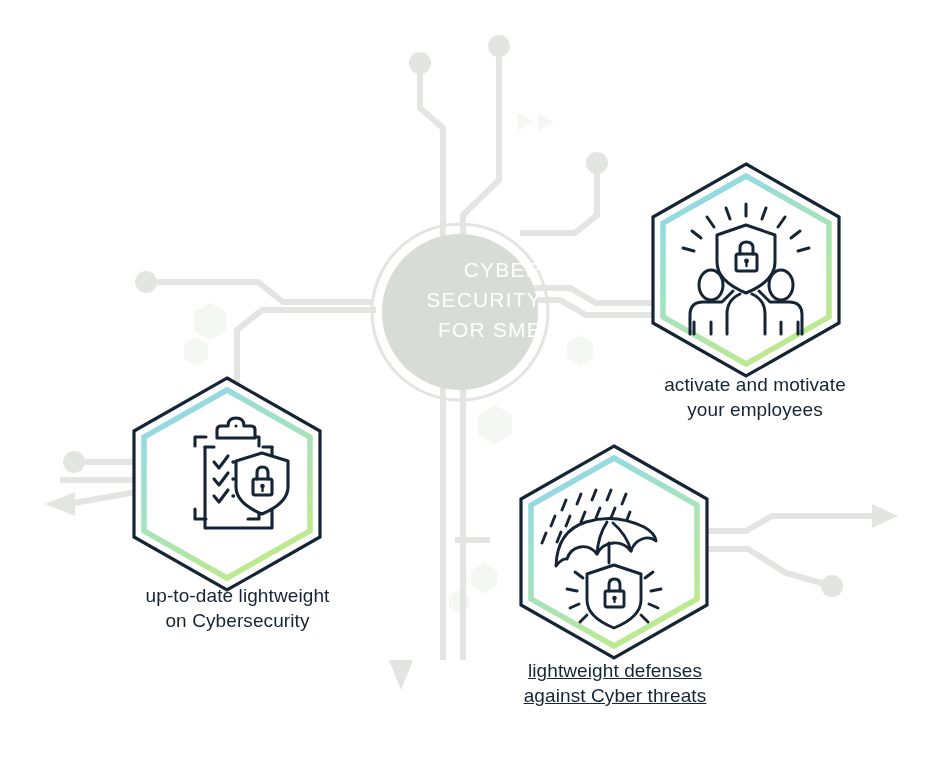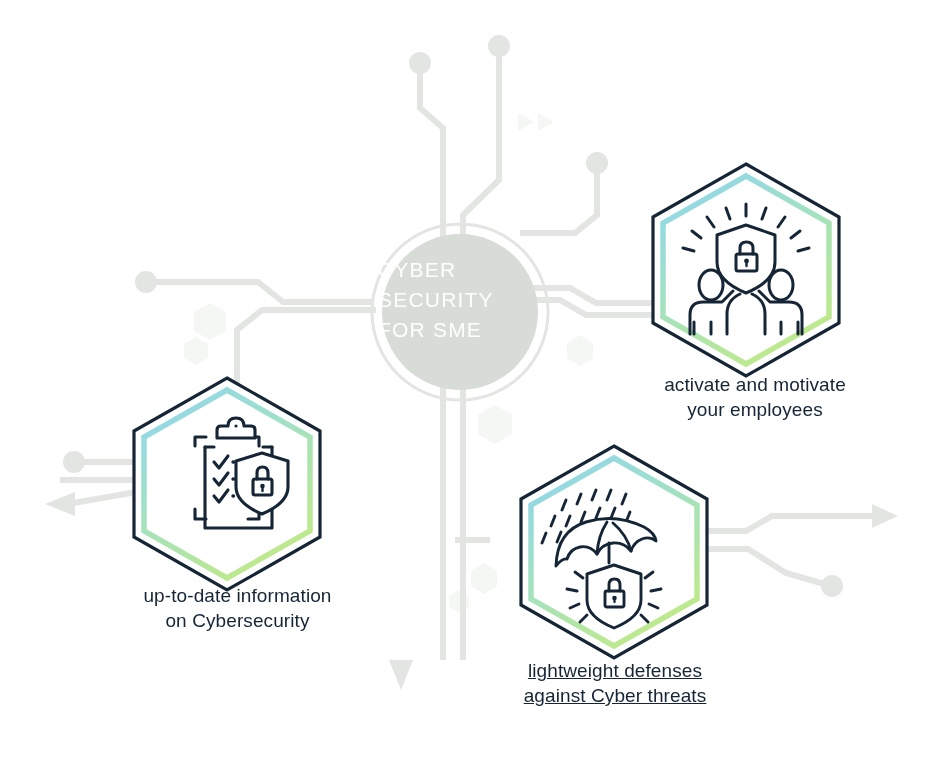--- a/index.html
+++ b/index.html
@@ -37,21 +37,21 @@
   }
   #label-info     { left: 30px;  top: 583px; width: 415px; }
   #label-employee { left: 570px; top: 372px; width: 370px; }
   #label-defense  { left: 405px; top: 658px; width: 420px; text-decoration: underline; }
 
   .center-text {
     position: absolute;
     left: 378px;
     top: 255px;
     width: 164px;
-    text-align: left;
+    text-align: right;
     color: #ffffff;
     font-family: "Liberation Sans", sans-serif;
     font-size: 21px;
     line-height: 30px;
     letter-spacing: 1.2px;
     white-space: pre-line;
     pointer-events: none;
   }
 </style>
 </head>
@@ -274,21 +274,21 @@
           <path d="M648,622 L641,615"></path>
         </g>
       </g>
     </g>
   </svg>
 
   <div class="center-text">CYBER
 SECURITY
 FOR SME</div>
 
-  <div class="label" id="label-info">up-to-date information
+  <div class="label" id="label-info">up-to-date lightweight
 on Cybersecurity</div>
 
   <div class="label" id="label-employee">activate and motivate
 your employees</div>
 
   <div class="label" id="label-defense">lightweight defenses
 against Cyber threats</div>
 
 </div>
 

